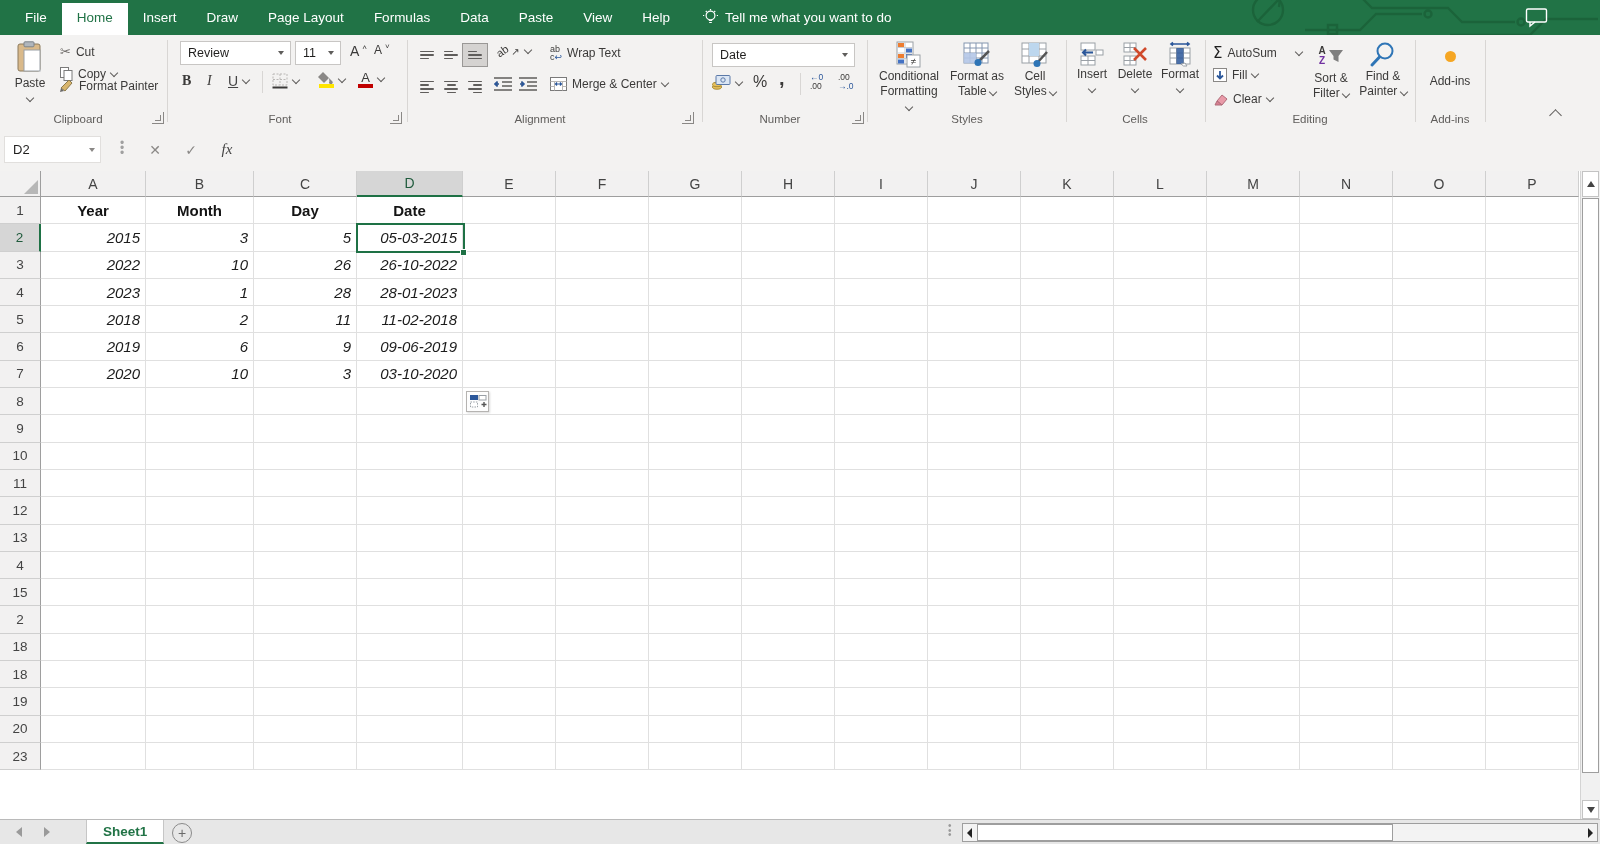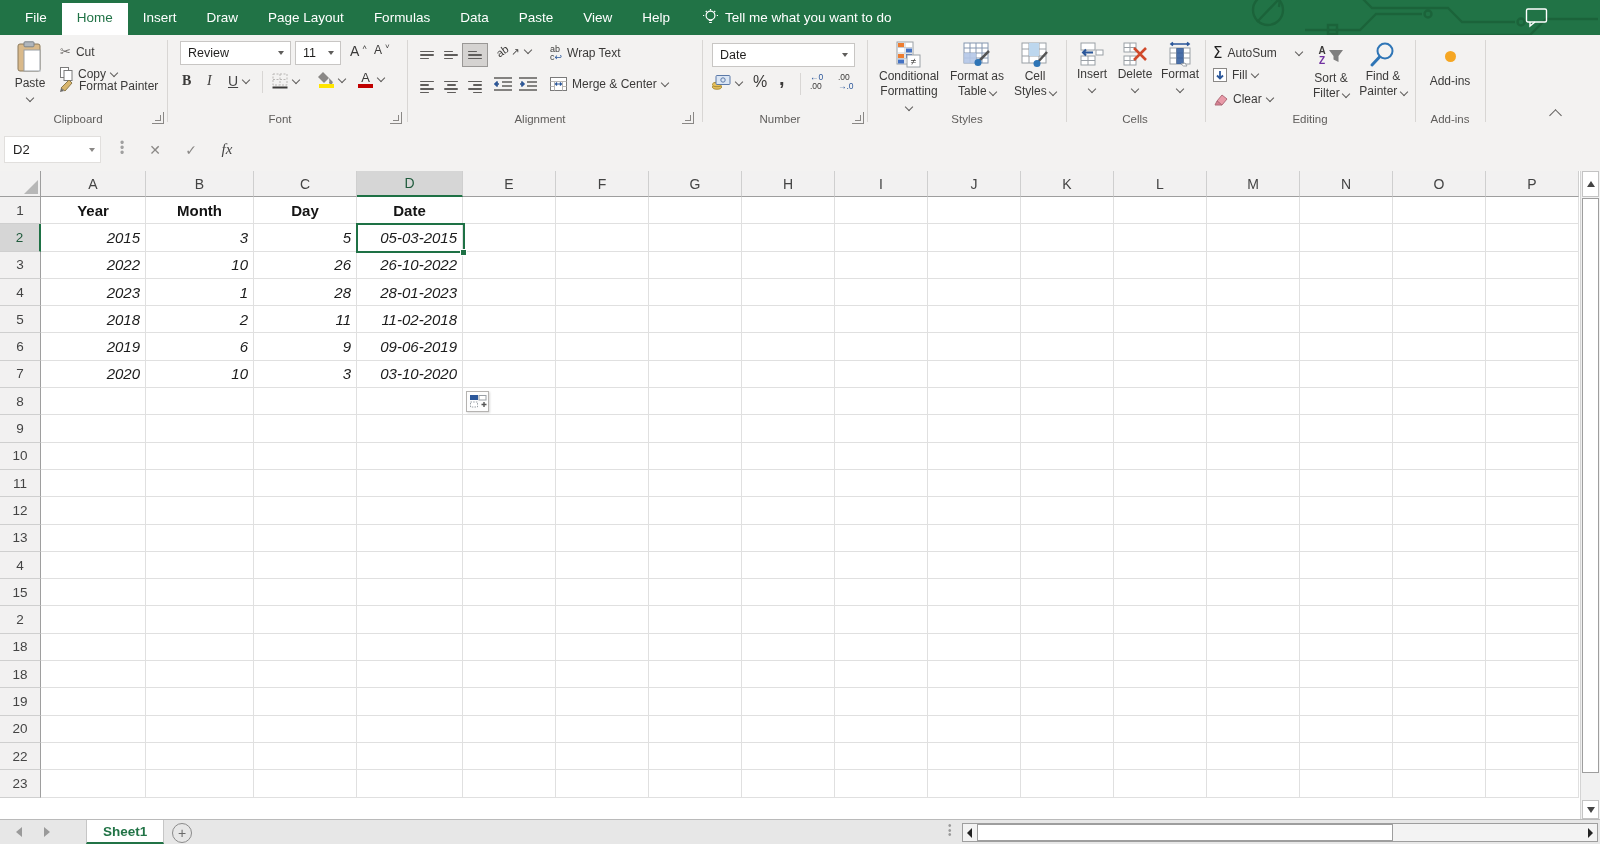--- a/index.html
+++ b/index.html
@@ -854,39 +854,20 @@
         <div class="cell" style="width: 93px;"></div>
         <div class="cell" style="width: 93px;"></div>
         <div class="cell" style="width: 93px;"></div>
         <div class="cell" style="width: 93px;"></div>
         <div class="cell" style="width: 93px;"></div>
         <div class="cell" style="width: 93px;"></div>
         <div class="cell" style="width: 93px;"></div>
         <div class="cell" style="width: 93px;"></div>
       </div>
       <div class="grid-row" style="height: 27.3px;">
-        <div class="row-hdr">22</div>
-        <div class="cell" style="width: 105px;"></div>
-        <div class="cell" style="width: 108px;"></div>
-        <div class="cell" style="width: 103px;"></div>
-        <div class="cell" style="width: 106px;"></div>
-        <div class="cell" style="width: 93px;"></div>
-        <div class="cell" style="width: 93px;"></div>
-        <div class="cell" style="width: 93px;"></div>
-        <div class="cell" style="width: 93px;"></div>
-        <div class="cell" style="width: 93px;"></div>
-        <div class="cell" style="width: 93px;"></div>
-        <div class="cell" style="width: 93px;"></div>
-        <div class="cell" style="width: 93px;"></div>
-        <div class="cell" style="width: 93px;"></div>
-        <div class="cell" style="width: 93px;"></div>
-        <div class="cell" style="width: 93px;"></div>
-        <div class="cell" style="width: 93px;"></div>
-      </div>
-      <div class="grid-row" style="height: 27.3px;">
         <div class="row-hdr">23</div>
         <div class="cell" style="width: 105px;"></div>
         <div class="cell" style="width: 108px;"></div>
         <div class="cell" style="width: 103px;"></div>
         <div class="cell" style="width: 106px;"></div>
         <div class="cell" style="width: 93px;"></div>
         <div class="cell" style="width: 93px;"></div>
         <div class="cell" style="width: 93px;"></div>
         <div class="cell" style="width: 93px;"></div>
         <div class="cell" style="width: 93px;"></div>

